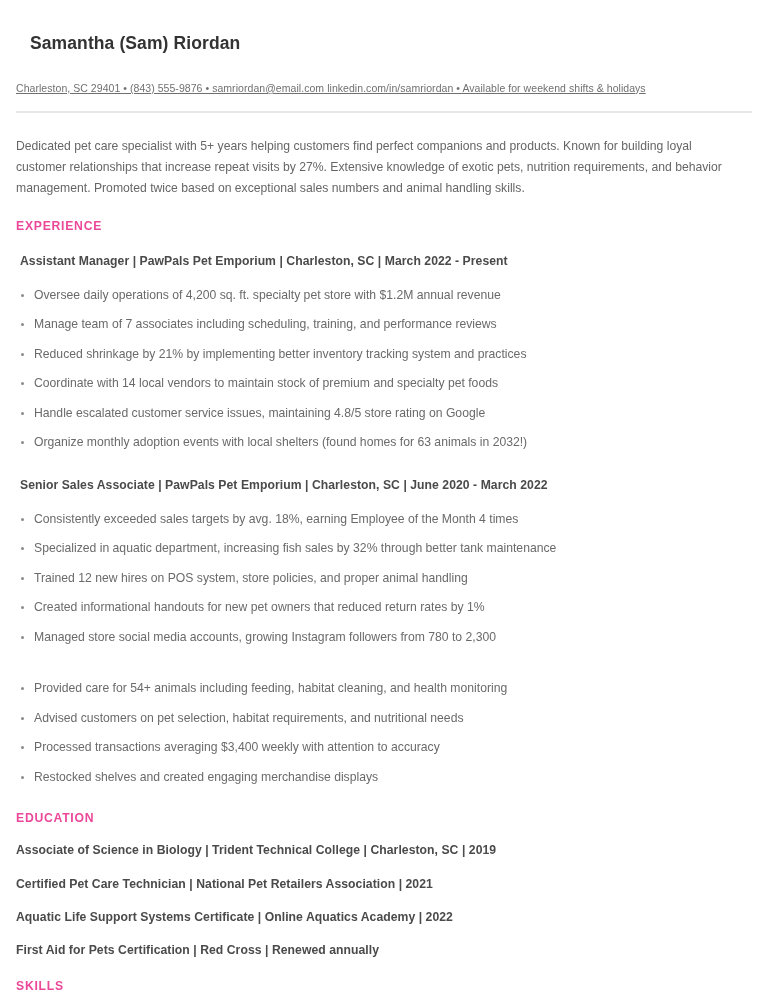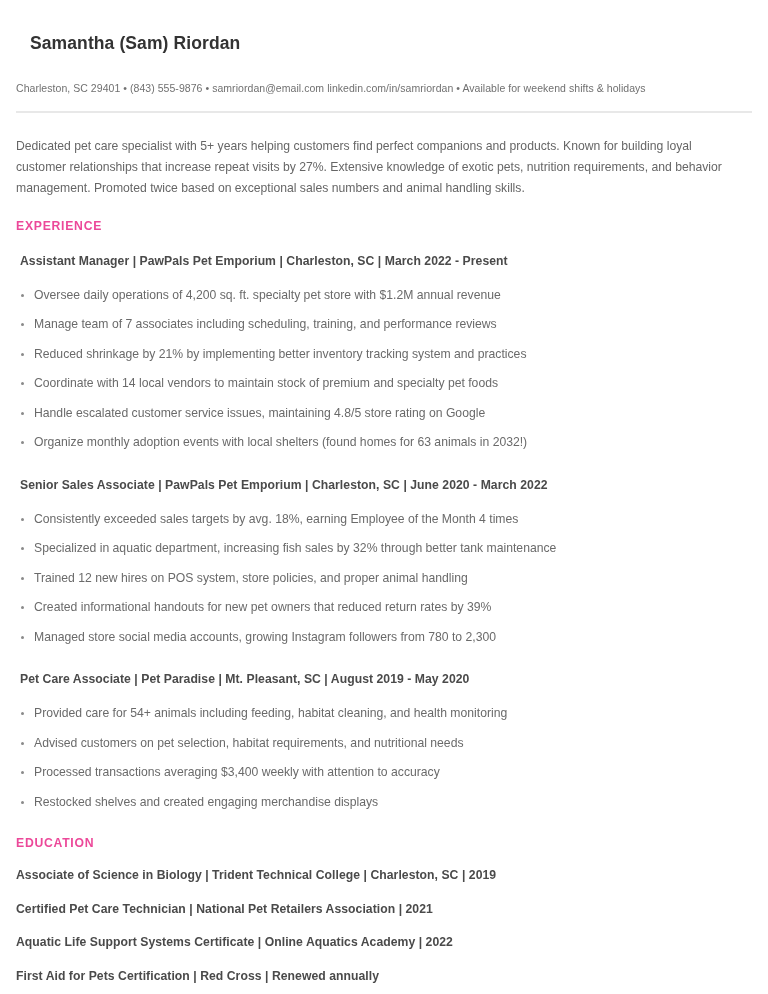--- a/index.html
+++ b/index.html
@@ -32,20 +32,21 @@
     line-height: 1.3;
     padding-top: 2px;
   }
   .contact-line {
     margin: 0;
     padding-top: 12px;
     font-size: 10.5px;
     color: #707070;
     line-height: 1.35;
     letter-spacing: 0.05px;
+    text-decoration: underline;
   }
   .rule {
     margin-top: 16px;
     border: 0;
     border-top: 2px solid #e8e8e8;
     height: 0;
     width: 736px;
   }
 
   
@@ -155,27 +156,26 @@
         <li>Organize monthly adoption events with local shelters (found homes for 63 animals in 2032!)</li>
       </ul>
     </div>
 
     <div class="entry">
       <h3 class="entry-heading">Senior Sales Associate | PawPals Pet Emporium | Charleston, SC | June 2020 - March 2022</h3>
       <ul class="bullets">
         <li>Consistently exceeded sales targets by avg. 18%, earning Employee of the Month 4 times</li>
         <li>Specialized in aquatic department, increasing fish sales by 32% through better tank maintenance</li>
         <li>Trained 12 new hires on POS system, store policies, and proper animal handling</li>
-        <li>Created informational handouts for new pet owners that reduced return rates by 39%</li>
+        <li>Created informational handouts for new pet owners that reduced return rates by 1%</li>
         <li>Managed store social media accounts, growing Instagram followers from 780 to 2,300</li>
       </ul>
     </div>
 
     <div class="entry">
-      <h3 class="entry-heading">Pet Care Associate | Pet Paradise | Mt. Pleasant, SC | August 2019 - May 2020</h3>
       <ul class="bullets">
         <li>Provided care for 54+ animals including feeding, habitat cleaning, and health monitoring</li>
         <li>Advised customers on pet selection, habitat requirements, and nutritional needs</li>
         <li>Processed transactions averaging $3,400 weekly with attention to accuracy</li>
         <li>Restocked shelves and created engaging merchandise displays</li>
       </ul>
     </div>
   </div>
 
   <div class="section">

